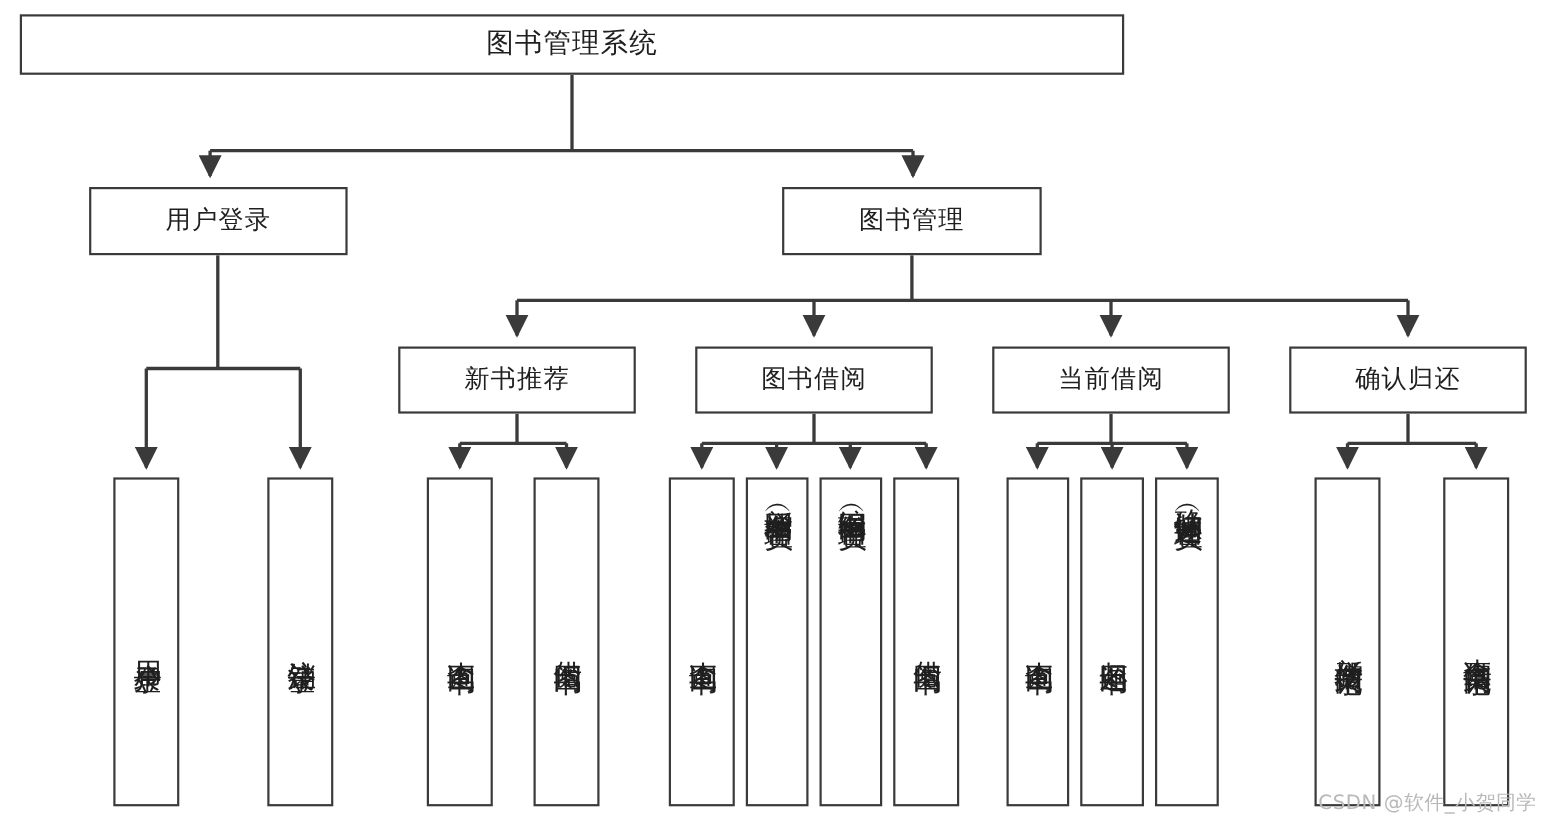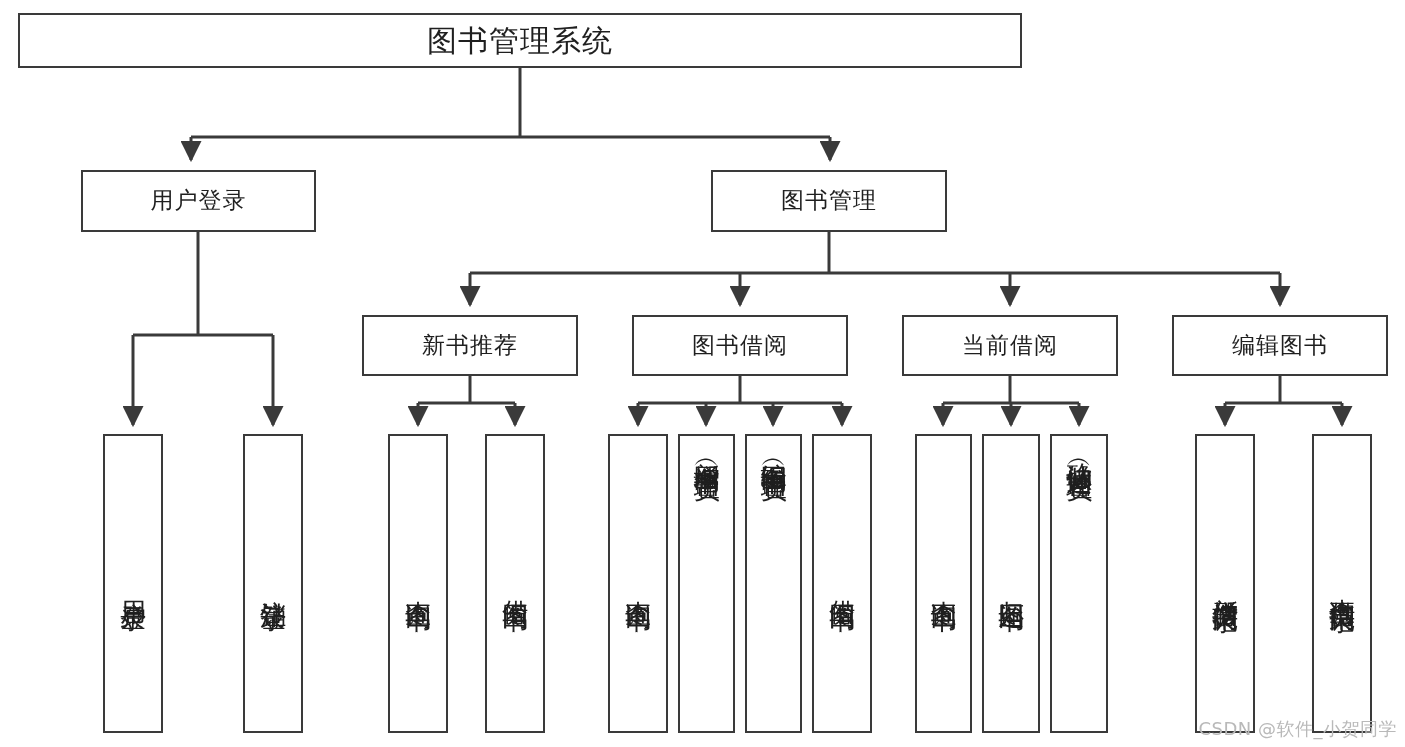--- a/index.html
+++ b/index.html
@@ -36,21 +36,22 @@
     display: block;
     text-align: center;
     letter-spacing: 1px;
     white-space: nowrap;
   }
   .node.horizontal .node-label {
     font-size: 23px;
     line-height: 1.1;
   }
   .node.root .node-label {
-    font-size: 30px;
+    font-size: 25px;
+    font-family: Liberation Mono, monospace;
   }
   .node.vertical {
     align-items: flex-start;
     justify-content: center;
     padding-top: 6px;
   }
   .node.vertical .node-label {
     writing-mode: vertical-rl;
     text-orientation: upright;
     font-size: 26px;
@@ -147,21 +148,21 @@
 
   <div class="node horizontal" style="left:902px; top:315px; width:216px; height:61px;">
     <span class="node-label">当前借阅</span>
   </div>
 
   <div class="node horizontal" style="left:632px; top:315px; width:216px; height:61px;">
     <span class="node-label">图书借阅</span>
   </div>
 
   <div class="node horizontal" style="left:1172px; top:315px; width:216px; height:61px;">
-    <span class="node-label">编辑图书</span>
+    <span class="node-label">确认归还</span>
   </div>
 
   <div class="node vertical centered" style="left:103px; top:434px; width:60px; height:299px;">
     <span class="node-label">用户登录</span>
   </div>
 
   <div class="node vertical centered" style="left:243px; top:434px; width:60px; height:299px;">
     <span class="node-label">注销登录</span>
   </div>
 

